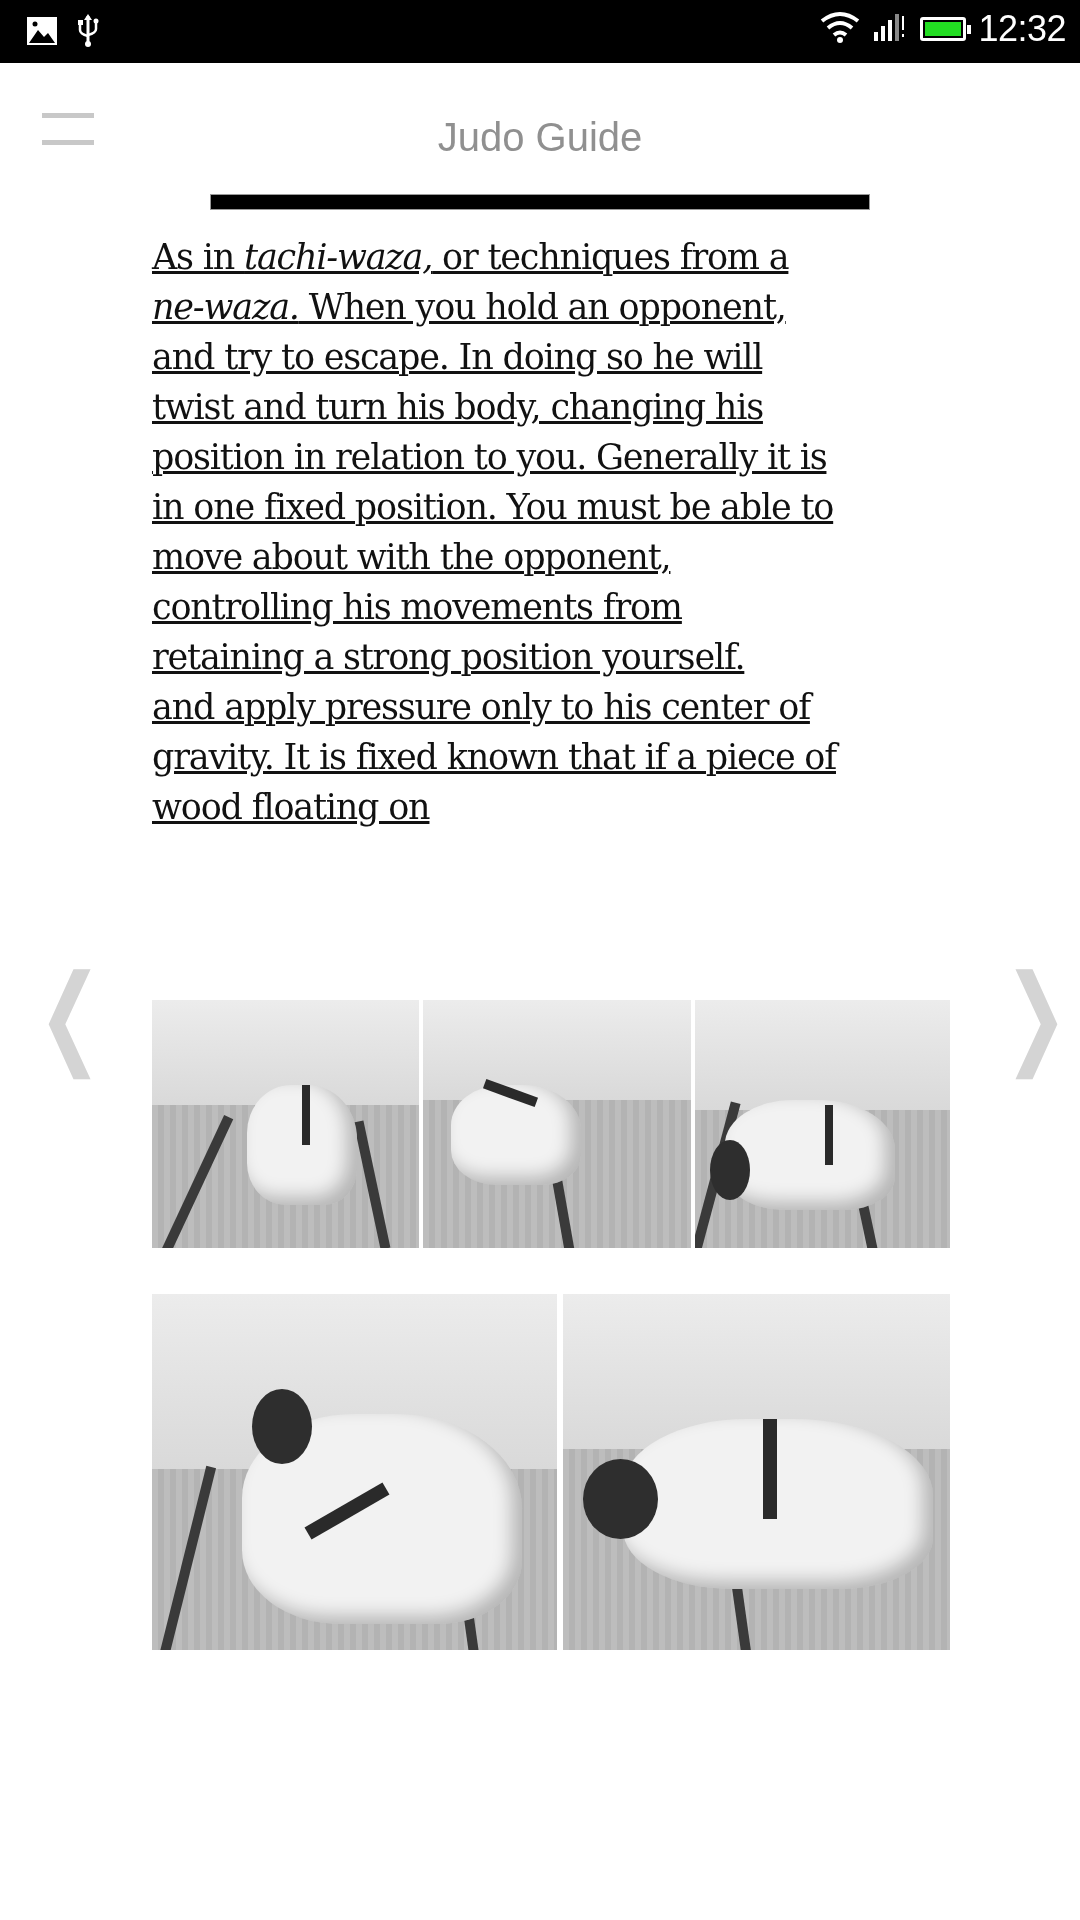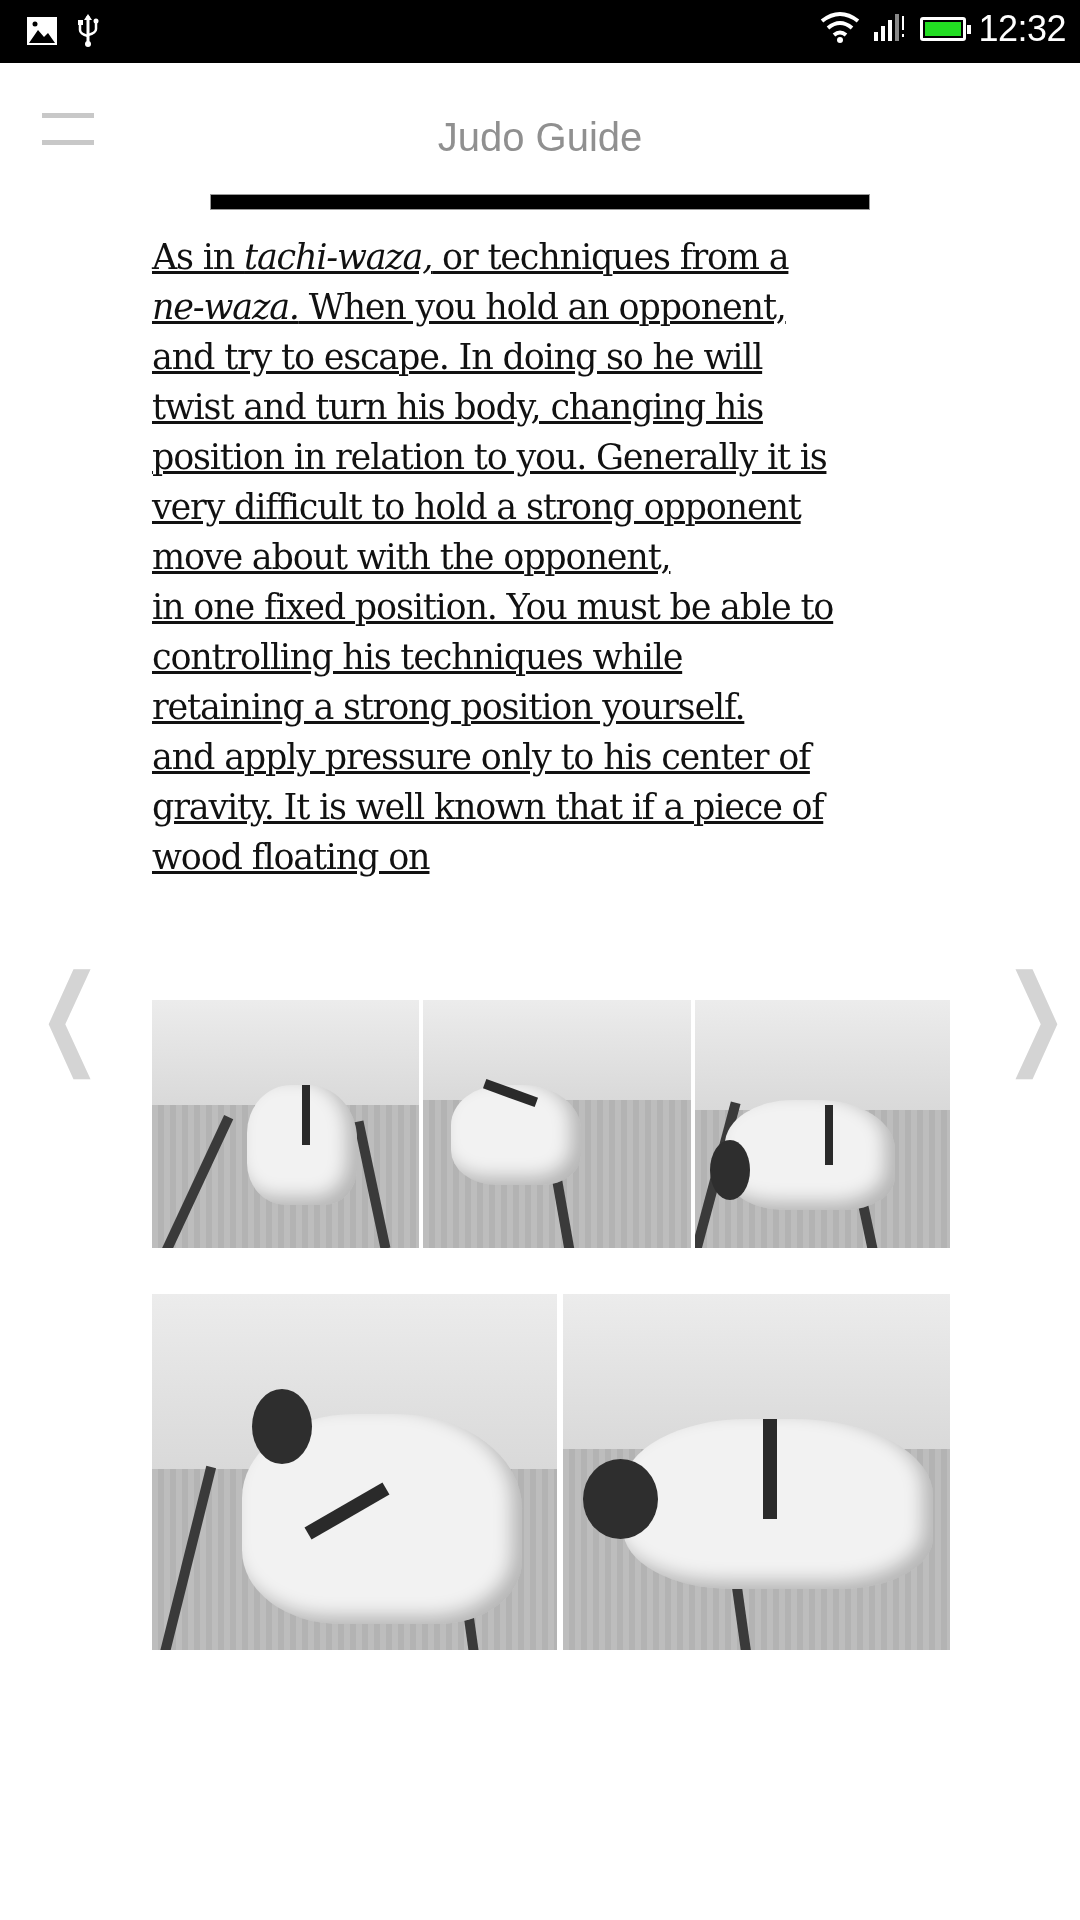--- a/index.html
+++ b/index.html
@@ -117,27 +117,26 @@
   <div class="app-title">Judo Guide</div>
 </div>
 <div class="rule"></div>
 
 <div class="content">
   <span class="line"><span>As in </span><em>tachi-waza,</em><span> or techniques from a</span></span>
   <span class="line"><em>ne-waza.</em><span> When you hold an opponent,</span></span>
   <span class="line"><span>and try to escape. In doing so he will</span></span>
   <span class="line"><span>twist and turn his body, changing his</span></span>
   <span class="line"><span>position in relation to you. Generally it is</span></span>
-  <span class="line"><span>very difficult to hold a strong opponent</span></span>
+  <span class="line"><span>in one fixed position. You must be able to</span></span>
   <span class="line"><span>move about with the opponent,</span></span>
-  <span class="line"><span>in one fixed position. You must be able to</span></span>
-  <span class="line"><span>controlling his techniques while</span></span>
+  <span class="line"><span>controlling his movements from</span></span>
   <span class="line"><span>retaining a strong position yourself.</span></span>
   <span class="line"><span>and apply pressure only to his center of</span></span>
-  <span class="line"><span>gravity. It is well known that if a piece of</span></span>
+  <span class="line"><span>gravity. It is fixed known that if a piece of</span></span>
   <span class="line"><span>wood floating on</span></span>
 </div>
 
 <div class="nav-arrow nav-prev">❮</div>
 <div class="nav-arrow nav-next">❯</div>
 
 <div class="photo-row photo-row-1">
   <div class="photo" style="width:267px" title="judoka crouched forward on tatami, rolling">
     <div class="wall" style="height:105px"></div>
     <div class="mat" style="height:143px"></div>

